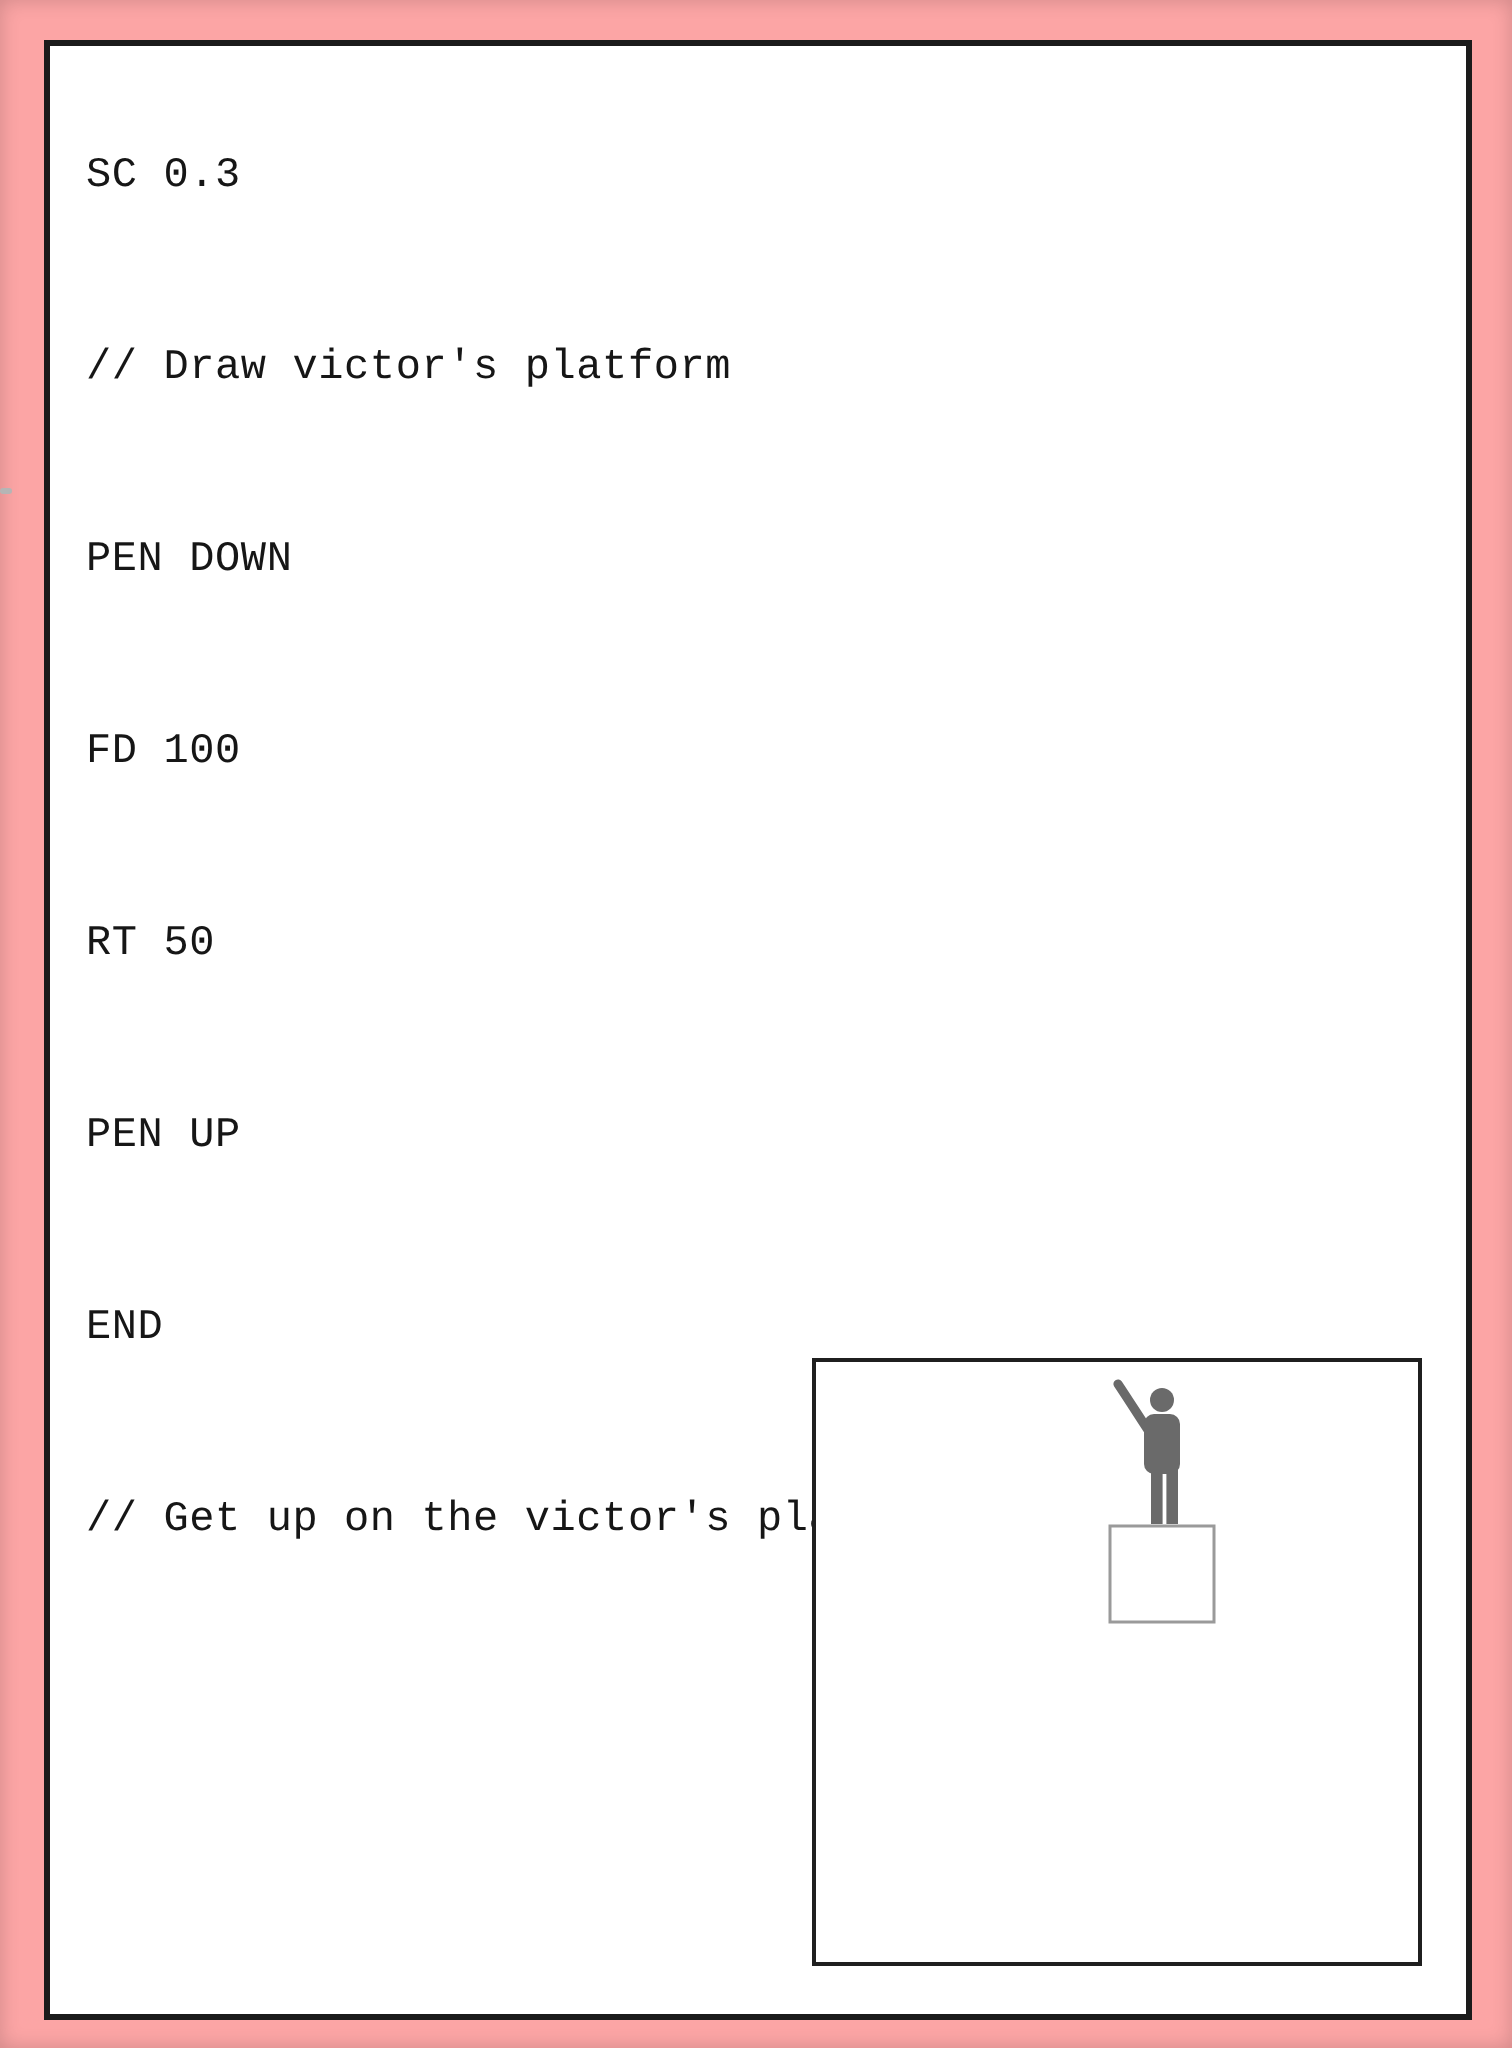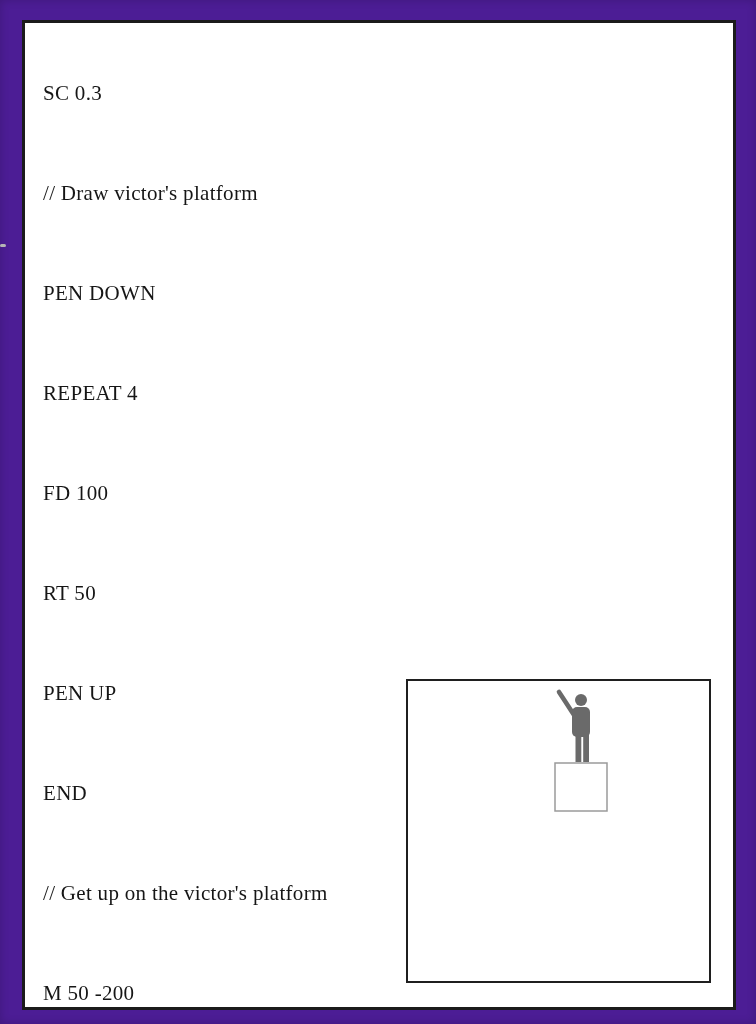--- a/index.html
+++ b/index.html
@@ -4,24 +4,24 @@
 <style>
   html, body {
     margin: 0;
     padding: 0;
     background: #ffffff;
   }
   .page {
     position: relative;
     width: 756px;
     height: 1024px;
-    background: #4c1d95;
+    background: #fca5a5;
     overflow: hidden;
     box-shadow: inset 0 0 10px rgba(0,0,0,0.18);
-    font-family: Liberation Serif, serif;
+    font-family: Liberation Mono, monospace;
   }
   .frame {
     position: absolute;
     left: 22px;
     top: 20px;
     width: 714px;
     height: 990px;
     box-sizing: border-box;
     border: 3px solid #1b1b1b;
     background: #ffffff;
@@ -68,27 +68,25 @@
 <body>
 
 <div class="page">
 
   <div class="frame">
 
     <div class="code">
       <div class="code-line">SC 0.3</div>
       <div class="code-line">// Draw victor's platform</div>
       <div class="code-line">PEN DOWN</div>
-      <div class="code-line">REPEAT 4</div>
       <div class="code-line">FD 100</div>
       <div class="code-line">RT 50</div>
       <div class="code-line">PEN UP</div>
       <div class="code-line">END</div>
       <div class="code-line">// Get up on the victor's platform</div>
-      <div class="code-line">M 50 -200</div>
       
       
       
       
       
       
       
       
       
     </div>

